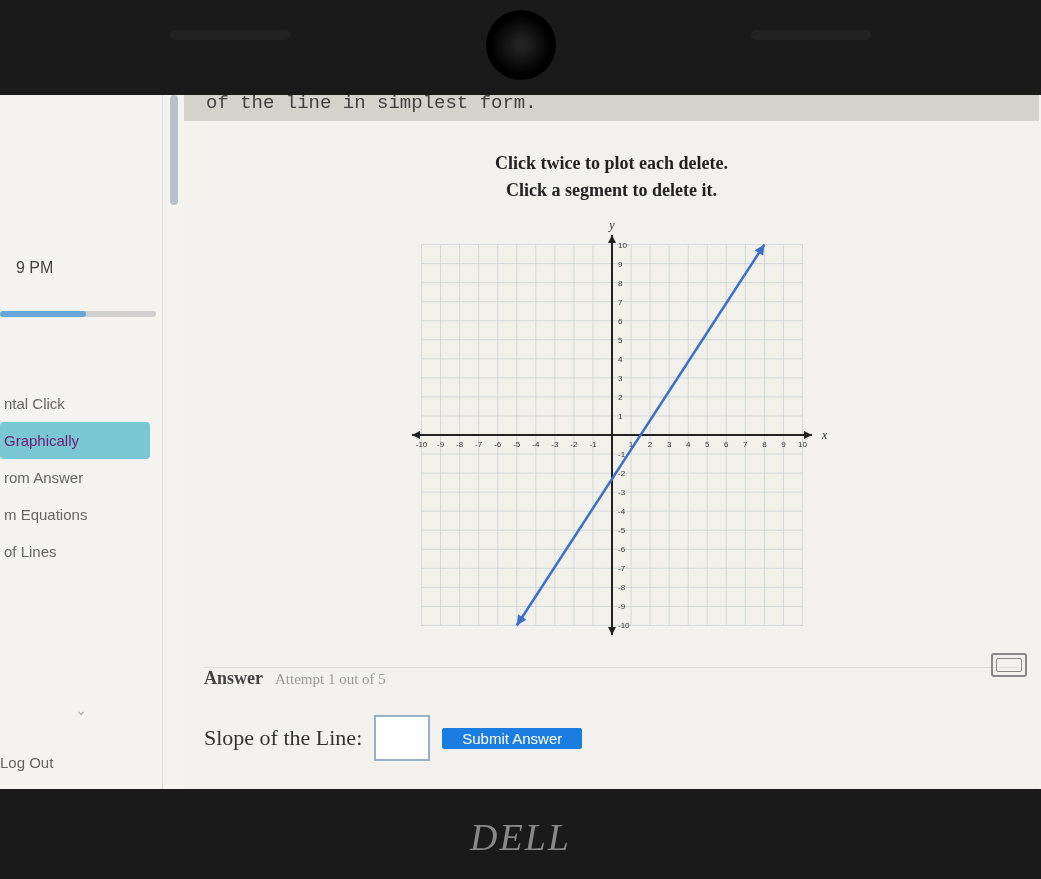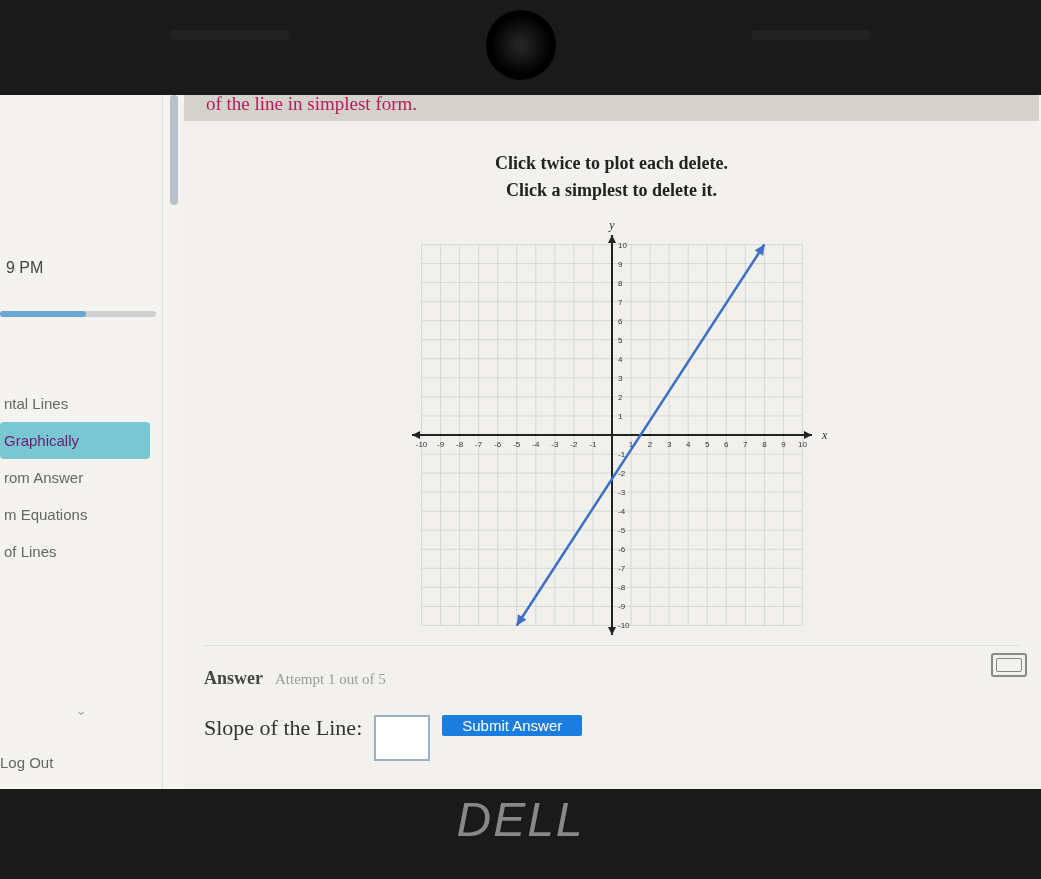--- a/index.html
+++ b/index.html
@@ -3,43 +3,43 @@
 <meta charset="utf-8">
 <style>
   html,body{margin:0;padding:0;font-family:Georgia,serif;background:#e8e6e2;height:100%;}
   .screen{position:relative;width:1041px;height:879px;background:#000;overflow:hidden;}
   .bezel-top{position:absolute;top:0;left:0;right:0;height:95px;background:#1a1a1a;}
   .bezel-bottom{position:absolute;bottom:0;left:0;right:0;height:90px;background:#1a1a1a;}
   .camera{position:absolute;top:10px;left:50%;transform:translateX(-50%);width:70px;height:70px;border-radius:50%;background:radial-gradient(circle,#222 10%,#000 60%);}
   .speaker{position:absolute;top:30px;width:120px;height:10px;background:#222;border-radius:5px;}
   .speaker.left{left:170px;}
   .speaker.right{right:170px;}
-  .brand{position:absolute;bottom:32px;left:50%;transform:translateX(-50%);font-family:Liberation Sans, sans-serif;color:#888;font-size:48px;font-style:italic;letter-spacing:2px;}
+  .brand{position:absolute;bottom:20px;left:50%;transform:translateX(-50%);font-family:Liberation Serif, serif;color:#888;font-size:38px;font-style:italic;letter-spacing:2px;}
   .display{position:absolute;top:95px;bottom:90px;left:0;right:0;background:#f5f3ef;overflow:hidden;}
   .sidebar{position:absolute;left:0;top:0;bottom:0;width:162px;background:#f5f3ef;border-right:1px solid #ddd;}
   .time-block{position:absolute;top:160px;left:0;width:100%;color:#444;font-family:Arial,sans-serif;font-size:16px;}
-  .time-text{padding:4px 6px;}
+  .time-text{padding:4px 16px;}
   .progress-bar{margin:30px 6px 0 0;height:6px;background:#d0d0d0;border-radius:3px;position:relative;}
   .progress-fill{position:absolute;left:0;top:0;height:100%;width:55%;background:#6aa7d6;border-radius:3px;}
   .nav-list{position:absolute;top:290px;left:0;right:0;font-family:Arial,sans-serif;}
   .nav-item{padding:10px 6px 10px 4px;color:#666;font-size:15px;cursor:pointer;white-space:nowrap;overflow:hidden;}
   .nav-item.active{background:#79c7d3;color:#701a75;border-radius:4px;margin-right:12px;}
   .logout-wrap{position:absolute;bottom:18px;left:0;right:0;text-align:left;font-family:Arial,sans-serif;color:#666;font-size:15px;}
   .chevron{position:absolute;bottom:70px;left:50%;transform:translateX(-50%);color:#aaa;font-size:14px;}
   .scroll-track{position:absolute;left:168px;top:0;bottom:0;width:10px;background:transparent;}
   .scroll-thumb{position:absolute;left:2px;top:0;width:8px;height:110px;background:#b8c1c7;border-radius:4px;}
   .content{position:absolute;left:184px;right:2px;top:0;bottom:0;background:#f3f1ed;}
   .header-strip{position:absolute;top:0;left:0;right:0;height:26px;background:#d3d3cc;}
-  .header-text{font-family:Liberation Serif, serif;font-size:19px;color:#be185d;padding-left:22px;line-height:17px;}
+  .header-text{font-family:Liberation Mono, monospace;font-size:19px;color:#404040;padding-left:22px;line-height:17px;}
   .instructions{position:absolute;top:55px;left:0;right:0;text-align:center;font-family:Georgia,serif;font-weight:bold;color:#222;font-size:18px;line-height:1.5;}
   .graph-wrap{position:absolute;top:120px;left:50%;transform:translateX(-50%);width:440px;height:440px;}
-  .answer-block{position:absolute;left:20px;right:20px;bottom:100px;border-top:1px solid #ddd;padding-top:22px;font-family:Georgia,serif;}
+  .answer-block{position:absolute;left:20px;right:20px;bottom:100px;border-top:1px solid #ddd;font-family:Georgia,serif;}
   .answer-label{font-weight:bold;color:#444;font-size:18px;}
   .attempt{color:#9a9a9a;font-size:15px;margin-left:8px;}
-  .slope-row{position:absolute;left:20px;bottom:28px;display:flex;align-items:flex-start;gap:12px;font-family:Georgia,serif;font-size:22px;color:#333;}
+  .slope-row{position:absolute;left:20px;bottom:28px;display:flex;align-items:center;gap:12px;font-family:Georgia,serif;font-size:22px;color:#333;}
   .slope-input{width:48px;height:40px;border:2px solid #98b1c4;background:#fff;}
   .submit-btn{background:#1c7de0;color:#fff;border:none;padding:2px 20px;font-family:Arial,sans-serif;font-size:15px;border-radius:2px;cursor:pointer;}
   .kbd-icon{position:absolute;right:12px;bottom:112px;width:32px;height:20px;border:2px solid #888;border-radius:3px;}
   .kbd-icon::after{content:"";position:absolute;inset:3px;border:1px solid #888;border-radius:2px;}
   svg{display:block;}
 </style>
 </head>
 <body>
 
 <div class="screen">
@@ -53,21 +53,21 @@
   <div class="display">
 
     <div class="sidebar">
       <div class="time-block">
         <div class="time-text">9 PM</div>
         <div class="progress-bar">
           <div class="progress-fill"></div>
         </div>
       </div>
       <div class="nav-list">
-        <div class="nav-item">ntal Lines</div>
+        <div class="nav-item">ntal Click</div>
         <div class="nav-item active">Graphically</div>
         <div class="nav-item">rom Answer</div>
         <div class="nav-item">m Equations</div>
         <div class="nav-item">of Lines</div>
       </div>
       <div class="chevron">⌄</div>
       <div class="logout-wrap">
         <span>Log Out</span>
       </div>
     </div>
@@ -75,21 +75,21 @@
     <div class="scroll-track">
       <div class="scroll-thumb"></div>
     </div>
 
     <div class="content">
       <div class="header-strip">
         <div class="header-text">of the line in simplest form.</div>
       </div>
       <div class="instructions">
         <div>Click twice to plot each delete.</div>
-        <div>Click a simplest to delete it.</div>
+        <div>Click a segment to delete it.</div>
       </div>
 
       <div class="graph-wrap">
         <svg id="graph-svg" width="440" height="440" viewBox="0 0 440 440">
             <rect x="29.523809523809526" y="29.52380952380952" width="380.95238095238096" height="380.95238095238096" fill="#f2f0ea"></rect>
             <line x1="29.523809523809526" y1="410.4761904761905" x2="29.523809523809526" y2="29.52380952380952" stroke="#c9d3d6" stroke-width="0.8"></line>
             <line x1="29.523809523809526" y1="410.4761904761905" x2="410.4761904761905" y2="410.4761904761905" stroke="#c9d3d6" stroke-width="0.8"></line>
             <line x1="48.57142857142857" y1="410.4761904761905" x2="48.57142857142857" y2="29.52380952380952" stroke="#c9d3d6" stroke-width="0.8"></line>
             <line x1="29.523809523809526" y1="391.42857142857144" x2="410.4761904761905" y2="391.42857142857144" stroke="#c9d3d6" stroke-width="0.8"></line>
             <line x1="67.61904761904762" y1="410.4761904761905" x2="67.61904761904762" y2="29.52380952380952" stroke="#c9d3d6" stroke-width="0.8"></line>

